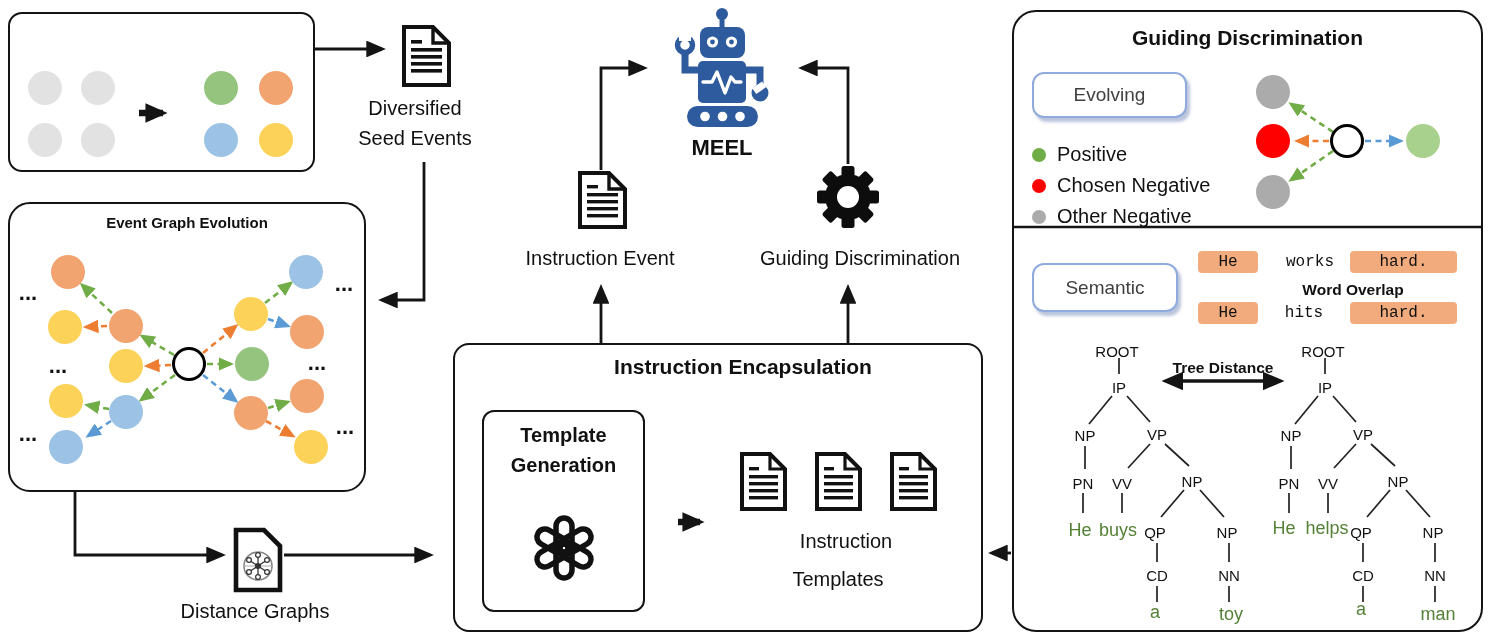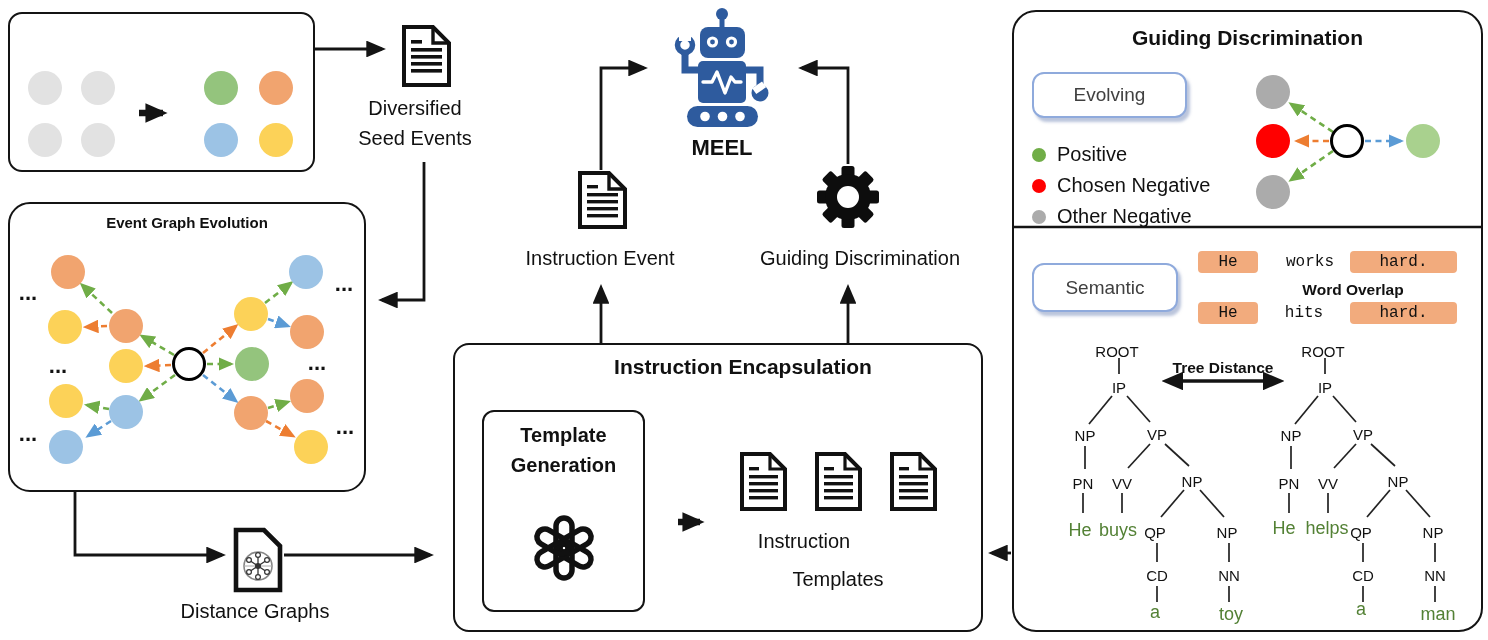--- a/index.html
+++ b/index.html
@@ -334,21 +334,21 @@
   <div class="lbl" style="left:155px;top:600px;width:200px;font-size:20px;">Distance Graphs</div>
 
   <div class="lbl" style="left:509px;top:247px;width:182px;font-size:20px;">Instruction Event</div>
   <div class="lbl" style="left:730px;top:247px;width:260px;font-size:20px;">Guiding Discrimination</div>
 
   <div class="lbl bold" style="left:672px;top:135px;width:100px;font-size:22px;">MEEL</div>
 
   <div class="lbl bold" style="left:482px;top:424px;width:163px;font-size:20px;">Template</div>
   <div class="lbl bold" style="left:482px;top:454px;width:163px;font-size:20px;">Generation</div>
 
-  <div class="lbl" style="left:724px;top:530px;width:160px;font-size:20px;">Instruction</div>
+  <div class="lbl" style="left:766px;top:530px;width:160px;font-size:20px;">Instruction</div>
   <div class="lbl" style="left:758px;top:568px;width:160px;font-size:20px;">Templates</div>
 
   <div class="lbl bold" style="left:1012px;top:26px;width:471px;font-size:21px;">Guiding Discrimination</div>
 
   <div class="badge" style="left:1032px;top:72px;width:155px;height:46px;">Evolving</div>
 
   <div class="legend" style="left:1032px;top:143px;">
     <div class="legend-row">
       <span class="dot" style="background: rgb(112, 173, 71);"></span>
       <span>Positive</span>

